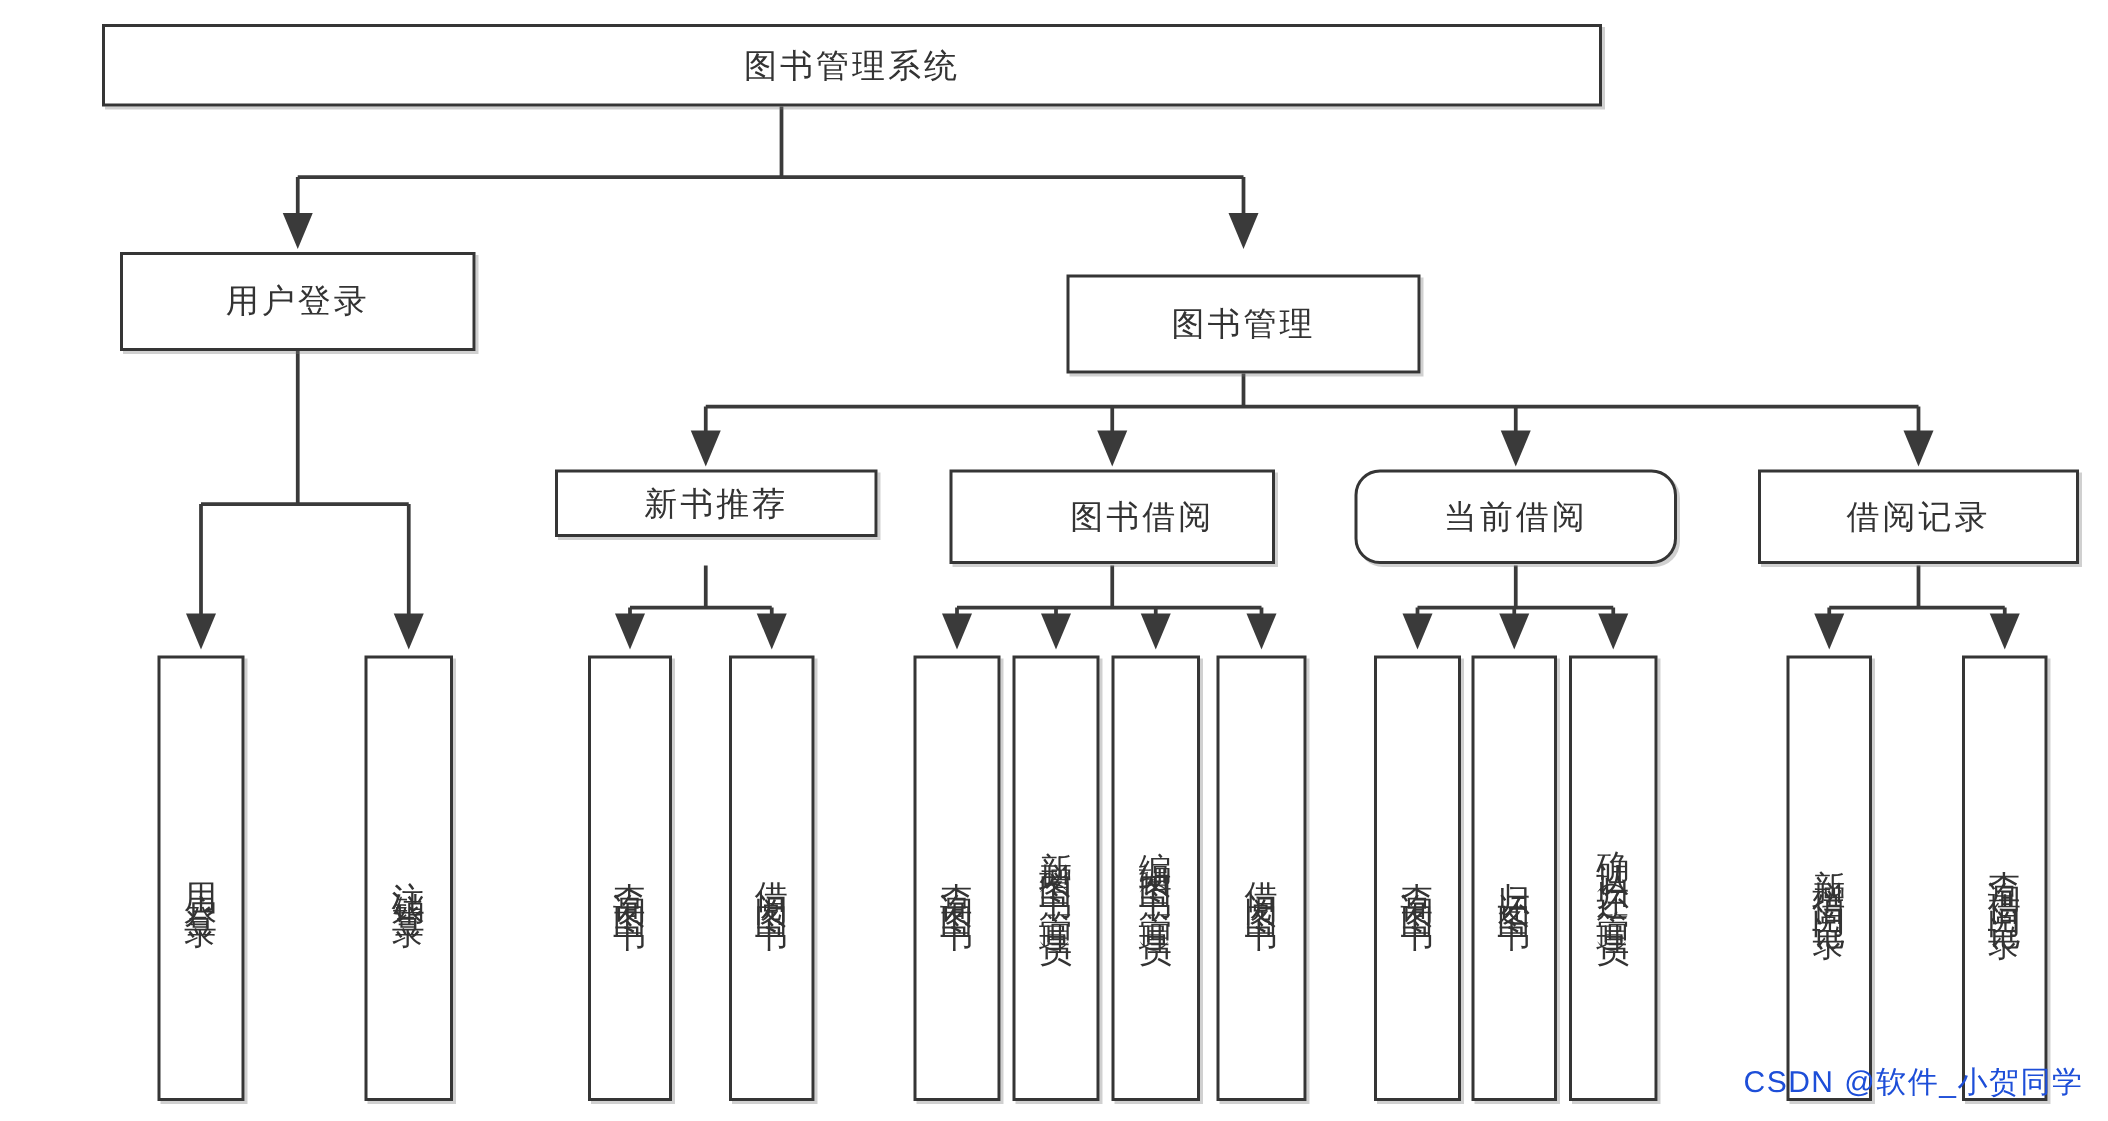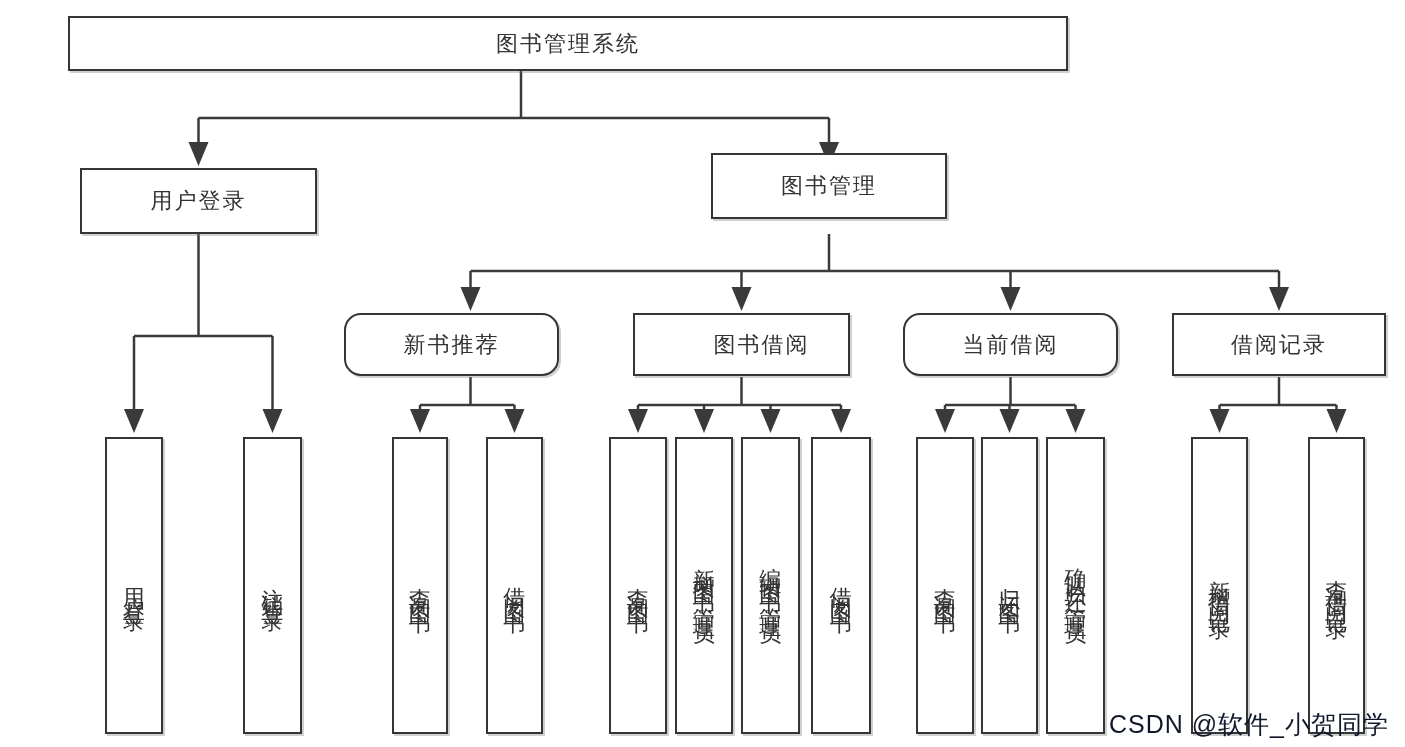--- a/index.html
+++ b/index.html
@@ -14,21 +14,21 @@
     box-sizing:border-box;display:flex;align-items:center;justify-content:center;
     color:#333333;z-index:1;box-shadow:2px 2px 0 rgba(120,120,120,0.35);
   }
   .h .label{font-size:22px;letter-spacing:2px;white-space:nowrap;}
   .v .label{
     writing-mode:vertical-rl;text-orientation:mixed;
     font-size:22px;letter-spacing:8px;line-height:1.15;
   }
   #watermark{
     position:absolute;z-index:5;right:16px;top:708px;
-    font-size:25px;color:#0f172a;letter-spacing:1px;white-space:nowrap;
+    font-size:20px;color:#1d4ed8;letter-spacing:1px;white-space:nowrap;
   }
 </style>
 </head>
 <body>
 
 <div id="stage">
 
   <svg id="connectors" width="1405" height="747" viewBox="0 0 1405 747">
       <line x1="521" y1="68" x2="521" y2="118" stroke="#3a3a3a" stroke-width="2.5"></line>
       <line x1="198.5" y1="234" x2="198.5" y2="336" stroke="#3a3a3a" stroke-width="2.5"></line>
@@ -84,25 +84,25 @@
       <polygon points="1326.5,409 1346.5,409 1336.5,433" fill="#3a3a3a"></polygon>
     </svg>
 
   <div class="box h" style="left:20px;top:16px;width:1000px;height:55px;margin-left:48px;">
     <span class="label">图书管理系统</span>
   </div>
 
   <div class="box h" style="left:80px;top:168px;width:237px;height:66px;">
     <span class="label">用户登录</span>
   </div>
-  <div class="box h" style="left:711px;top:153px;width:236px;height:66px;">
+  <div class="box h" style="left:711px;top:183px;width:236px;height:66px;">
     <span class="label">图书管理</span>
   </div>
 
-  <div class="box h" style="left:344px;top:313px;width:215px;height:63px;border-radius:17px;">
+  <div class="box h" style="left:370px;top:313px;width:215px;height:45px;">
     <span class="label">新书推荐</span>
   </div>
   <div class="box h" style="left:633px;top:313px;width:217px;height:63px;padding-left:40px;">
     <span class="label">图书借阅</span>
   </div>
   <div class="box h" style="left:903px;top:313px;width:215px;height:63px;border-radius:17px;">
     <span class="label">当前借阅</span>
   </div>
   <div class="box h" style="left:1172px;top:313px;width:214px;height:63px;">
     <span class="label">借阅记录</span>

